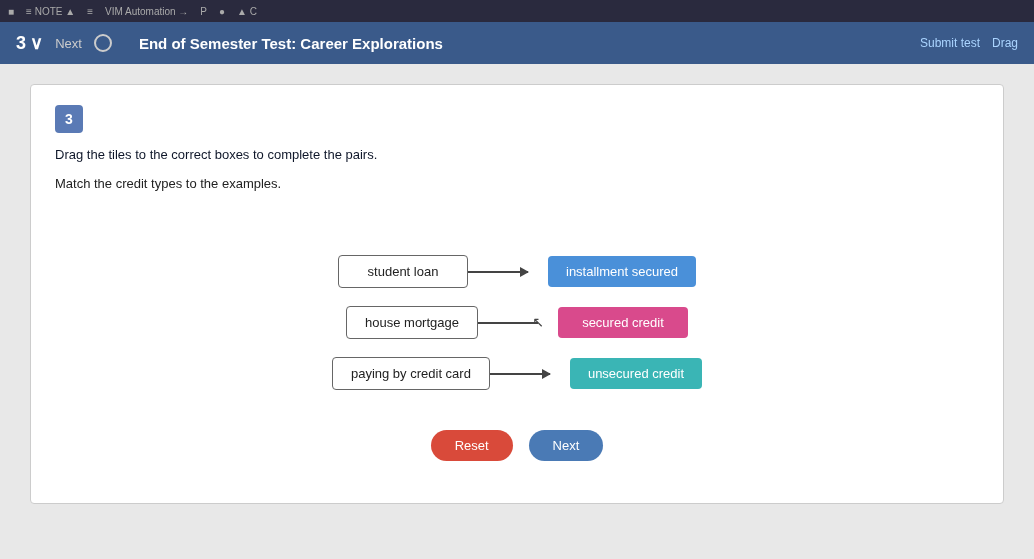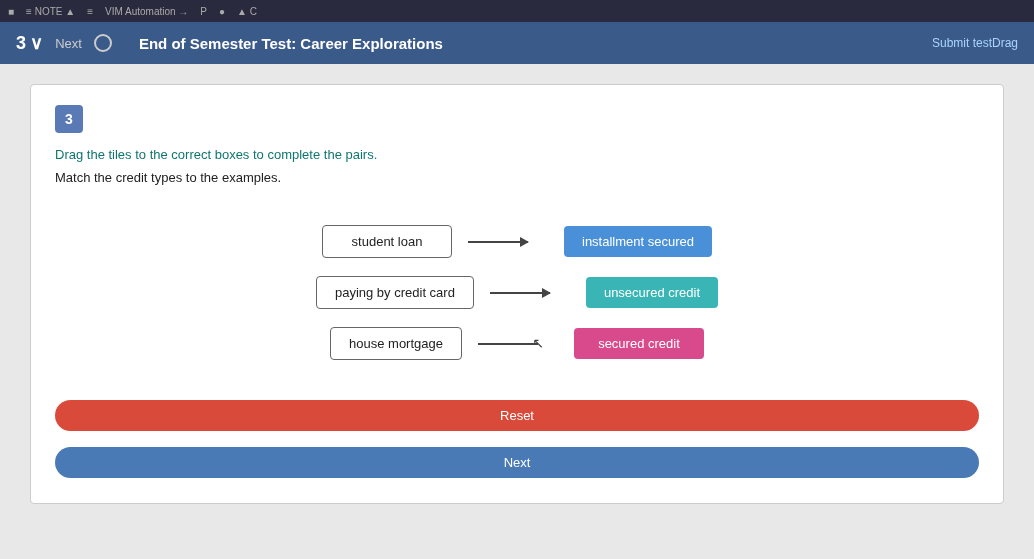--- a/index.html
+++ b/index.html
@@ -59,20 +59,21 @@
     .header-title {
       color: #fff;
       font-size: 15px;
       font-weight: bold;
       flex: 1;
       margin-left: 15px;
     }
     .header-actions {
       display: flex;
       align-items: flex-start;
+      gap: 12px;
     }
     .submit-btn {
       color: #aad4ff;
       font-size: 12px;
       cursor: pointer;
       display: flex;
       align-items: center;
       gap: 4px;
     }
     .flag-btn {
@@ -109,44 +110,44 @@
       display: flex;
       align-items: center;
       justify-content: center;
       font-size: 14px;
       font-weight: bold;
       margin-bottom: 14px;
     }
 
     .instruction-text {
       font-size: 13px;
-      color: #0f766e;
-      margin-bottom: 8px;
+      color: #0f172a;
+      margin-bottom: 14px;
       font-weight: 500;
     }
 
     .sub-instruction {
       font-size: 13px;
       color: #222;
-      margin-bottom: 40px;
+      margin-bottom: 64px;
     }
 
     
     .matching-area {
       display: flex;
       flex-direction: column;
       align-items: center;
       gap: 18px;
       margin-top: 20px;
     }
 
     .match-row {
       display: flex;
       align-items: center;
-      gap: 16px;
+      gap: 0;
     }
 
     .match-source {
       border: 1.5px solid #666;
       background: #fff;
       padding: 8px 18px;
       border-radius: 4px;
       font-size: 13px;
       color: #222;
       min-width: 130px;
@@ -216,21 +217,20 @@
     .target-pink {
       background: #d94a8c;
     }
 
     
     .bottom-buttons {
       display: flex;
       justify-content: center;
       gap: 16px;
       margin-top: 40px;
-      flex-direction: column;
     }
 
     .btn-reset {
       background: #d94a3a;
       color: #fff;
       border: none;
       padding: 8px 24px;
       border-radius: 20px;
       font-size: 13px;
       cursor: pointer;
@@ -290,44 +290,44 @@
         <div class="arrow-line">
           <div class="arrow-line-inner"></div>
         </div>
         <div class="match-target target-blue">
           <span>installment secured</span>
         </div>
       </div>
 
       <div class="match-row">
         <div class="match-source">
-          <span>paying by credit card</span>
-        </div>
-        <div class="arrow-line">
-          <div class="arrow-line-inner"></div>
-        </div>
-        <div class="match-target target-teal">
-          <span>unsecured credit</span>
-        </div>
-      </div>
-
-      <div class="match-row">
-        <div class="match-source">
           <span>house mortgage</span>
         </div>
         <div class="arrow-cursor">
           <div class="arrow-cursor-inner">
             <span class="cursor-icon">↖</span>
           </div>
         </div>
         <div class="match-target target-pink">
           <span>secured credit</span>
         </div>
       </div>
 
+      <div class="match-row">
+        <div class="match-source">
+          <span>paying by credit card</span>
+        </div>
+        <div class="arrow-line">
+          <div class="arrow-line-inner"></div>
+        </div>
+        <div class="match-target target-teal">
+          <span>unsecured credit</span>
+        </div>
+      </div>
+
     </div>
 
     <div class="bottom-buttons">
       <button class="btn-reset">Reset</button>
       <button class="btn-next">Next</button>
     </div>
 
   </div>
 </div>
 

